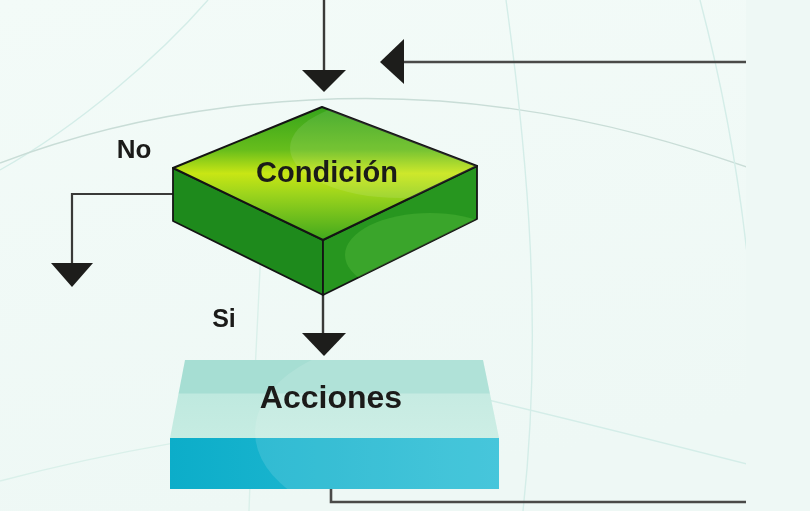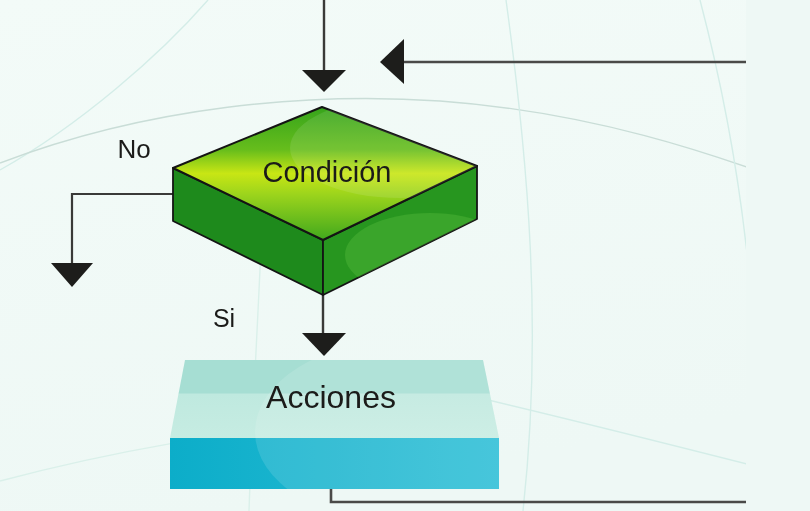--- a/index.html
+++ b/index.html
@@ -1,20 +1,21 @@
 <!DOCTYPE html>
 <html><head>
 <meta charset="utf-8">
 <style>
   html,body{margin:0;padding:0;background:#eef8f5;}
   .stage{
     position:relative;
     width:746px;height:511px;
     overflow:hidden;
     font-family:"Liberation Sans","DejaVu Sans",sans-serif;
+    font-weight:bold;
   }
   .stage svg{display:block;}
   svg text{
     font-family:"Liberation Sans","DejaVu Sans",sans-serif;
     fill:#1b1b19;
   }
   .lbl-condition{font-size:29px;}
   .lbl-actions{font-size:32px;}
   .lbl-no{font-size:26px;}
   .lbl-si{font-size:25px;}

